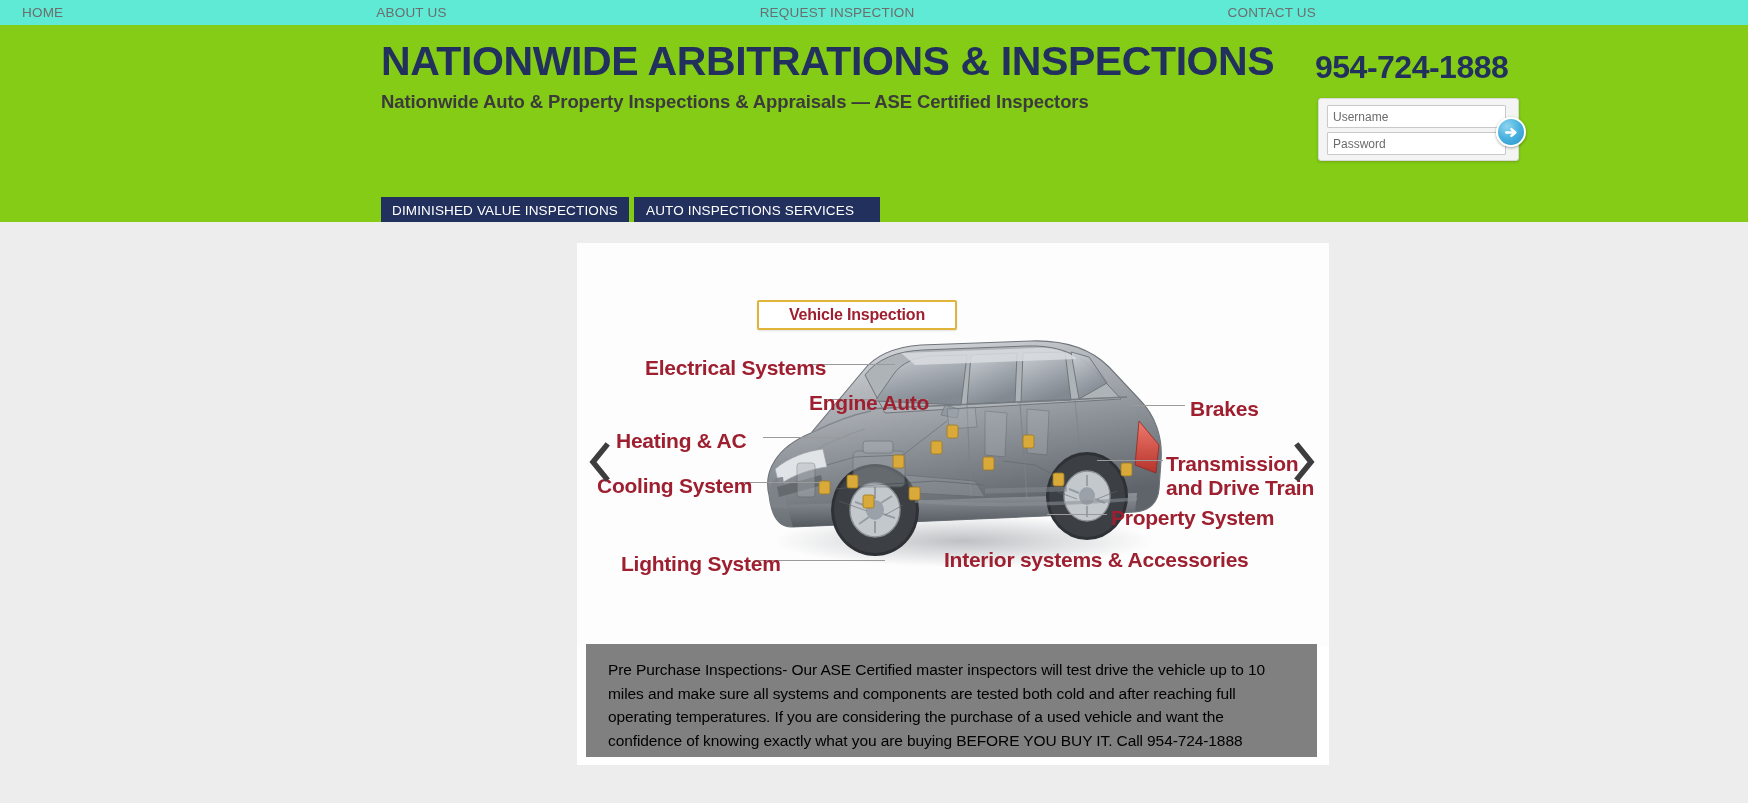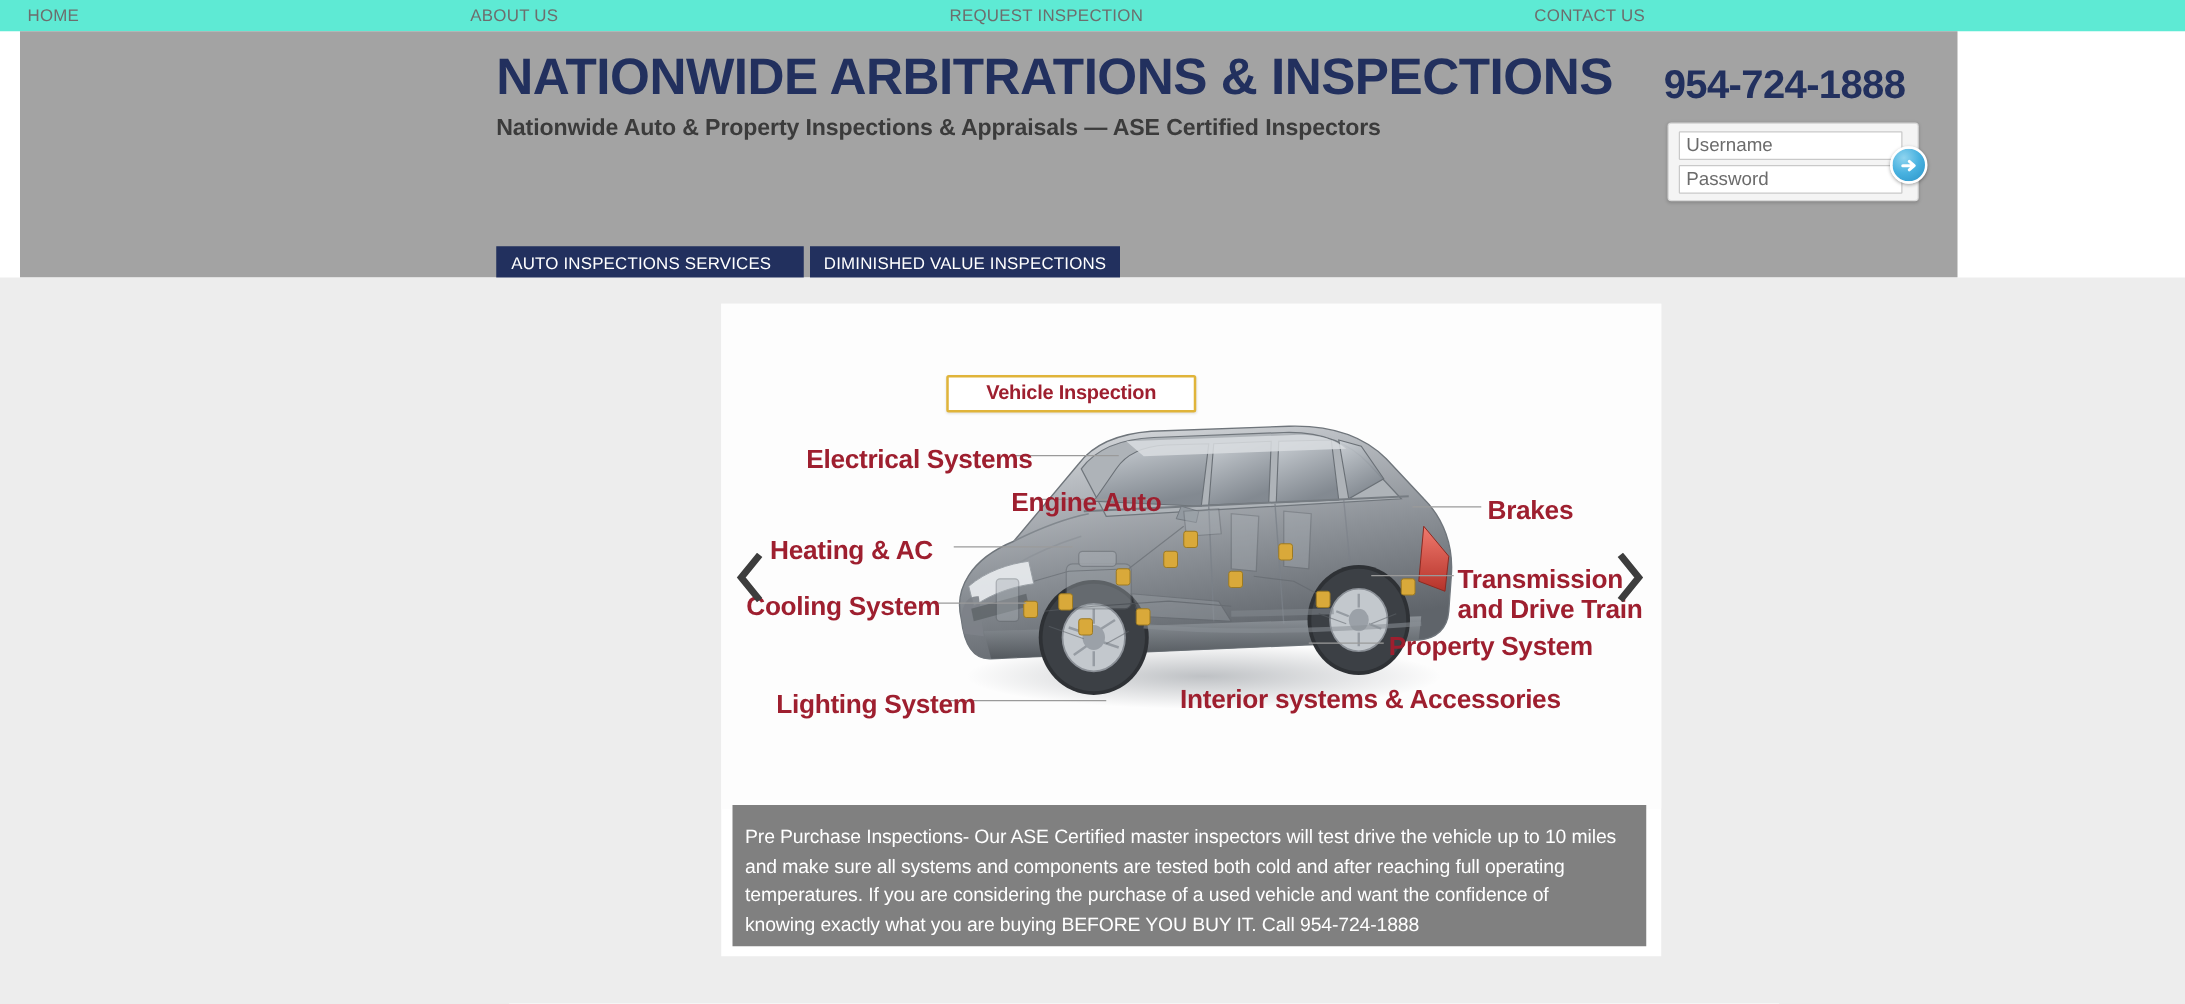--- a/index.html
+++ b/index.html
@@ -20,21 +20,21 @@
     padding-right: 432px;
     background: #5eead4;
   }
   .topnav-item {
     font-size: 13.5px; color: #6d6d6d; letter-spacing: 0.2px;
     margin-left: 22px; text-decoration: none; white-space: nowrap;
     cursor: pointer;
   }
 
   
-  .masthead { position: absolute; top: 25px; left: 16px; width: 1550px; height: 197px; background:#a3a3a3; }
+  .masthead { position: absolute; top: 25px; left: 0; width: 1748px; height: 197px; background:#84cc16; }
   .brand-title {
     position: absolute; left: 381px; top: 13px;
     font-size: 41px; font-weight: bold; color: #22305e;
     letter-spacing: -0.4px; white-space: nowrap;
     font-family: "Liberation Sans", sans-serif;
   }
   .brand-sub {
     position: absolute; left: 381px; top: 66px;
     font-size: 18.5px; font-weight: bold; color: #3b3b3b;
     white-space: nowrap; letter-spacing: -0.1px;
@@ -54,21 +54,21 @@
     border-radius: 3px;
     box-shadow: 0 1px 3px rgba(0,0,0,0.18);
     padding: 6px 8px;
   }
   .login-field {
     display: block; width: 179px; height: 23px;
     margin-bottom: 4px;
     border: 1px solid #c9c9c9;
     background: #ffffff;
     font-family: "Liberation Sans", sans-serif;
-    font-size: 15px; color: #5a5a5a;
+    font-size: 12px; color: #5a5a5a;
     padding: 1px 5px; outline: none;
     border-radius: 1px;
   }
   .login-field::placeholder { color: #6b6b6b; opacity: 1; }
   .login-go {
     position: absolute; right: -8px; top: 18px;
     width: 30px; height: 30px; border-radius: 50%;
     background: radial-gradient(circle at 35% 28%, #8fd4ef 0%, #49b2e0 48%, #2a93c8 100%);
     border: 2px solid #ffffff;
     box-shadow: 0 1px 3px rgba(0,0,0,0.35);
@@ -168,24 +168,24 @@
   .ld5 { left: 180px; top: 317px; width: 128px; }
   .ld6 { left: 553px; top: 162px; width: 55px; }
   .ld7 { left: 520px; top: 217px; width: 66px; }
   .ld8 { left: 470px; top: 271px; width: 60px; }
 
   
   .caption {
     position: absolute; left: 9px; top: 401px;
     width: 731px; height: 113px;
     background: #808080;
-    color: #ffffff;
+    color: #000000;
     font-size: 15.5px;
     line-height: 1.52;
-    padding: 14px 18px 10px 10px;
+    padding: 14px 18px 10px 22px;
     letter-spacing: -0.1px;
   }
 </style>
 </head>
 <body>
 
 <div class="page">
 
   <div class="topnav">
     <a class="topnav-item">HOME</a>
@@ -205,25 +205,25 @@
       <div class="login-go">
         <span>
           <svg width="17" height="17" viewBox="0 0 17 17">
             <path d="M3.2 8.5 H11.2 M8.4 5.1 L12.4 8.5 L8.4 11.9" stroke="#ffffff" stroke-width="2.4" fill="none" stroke-linecap="round" stroke-linejoin="round"></path>
           </svg>
         </span>
       </div>
     </div>
 
     <div class="tabbar">
+      <div class="tab">
+          <span>DIMINISHED VALUE INSPECTIONS</span>
+        </div>
       <div class="tab wide-pad">
           <span>AUTO INSPECTIONS SERVICES</span>
-        </div>
-      <div class="tab">
-          <span>DIMINISHED VALUE INSPECTIONS</span>
         </div>
     </div>
   </div>
 
   <div class="content-band"></div>
 
   <div class="card">
 
     <div class="carousel">
 

